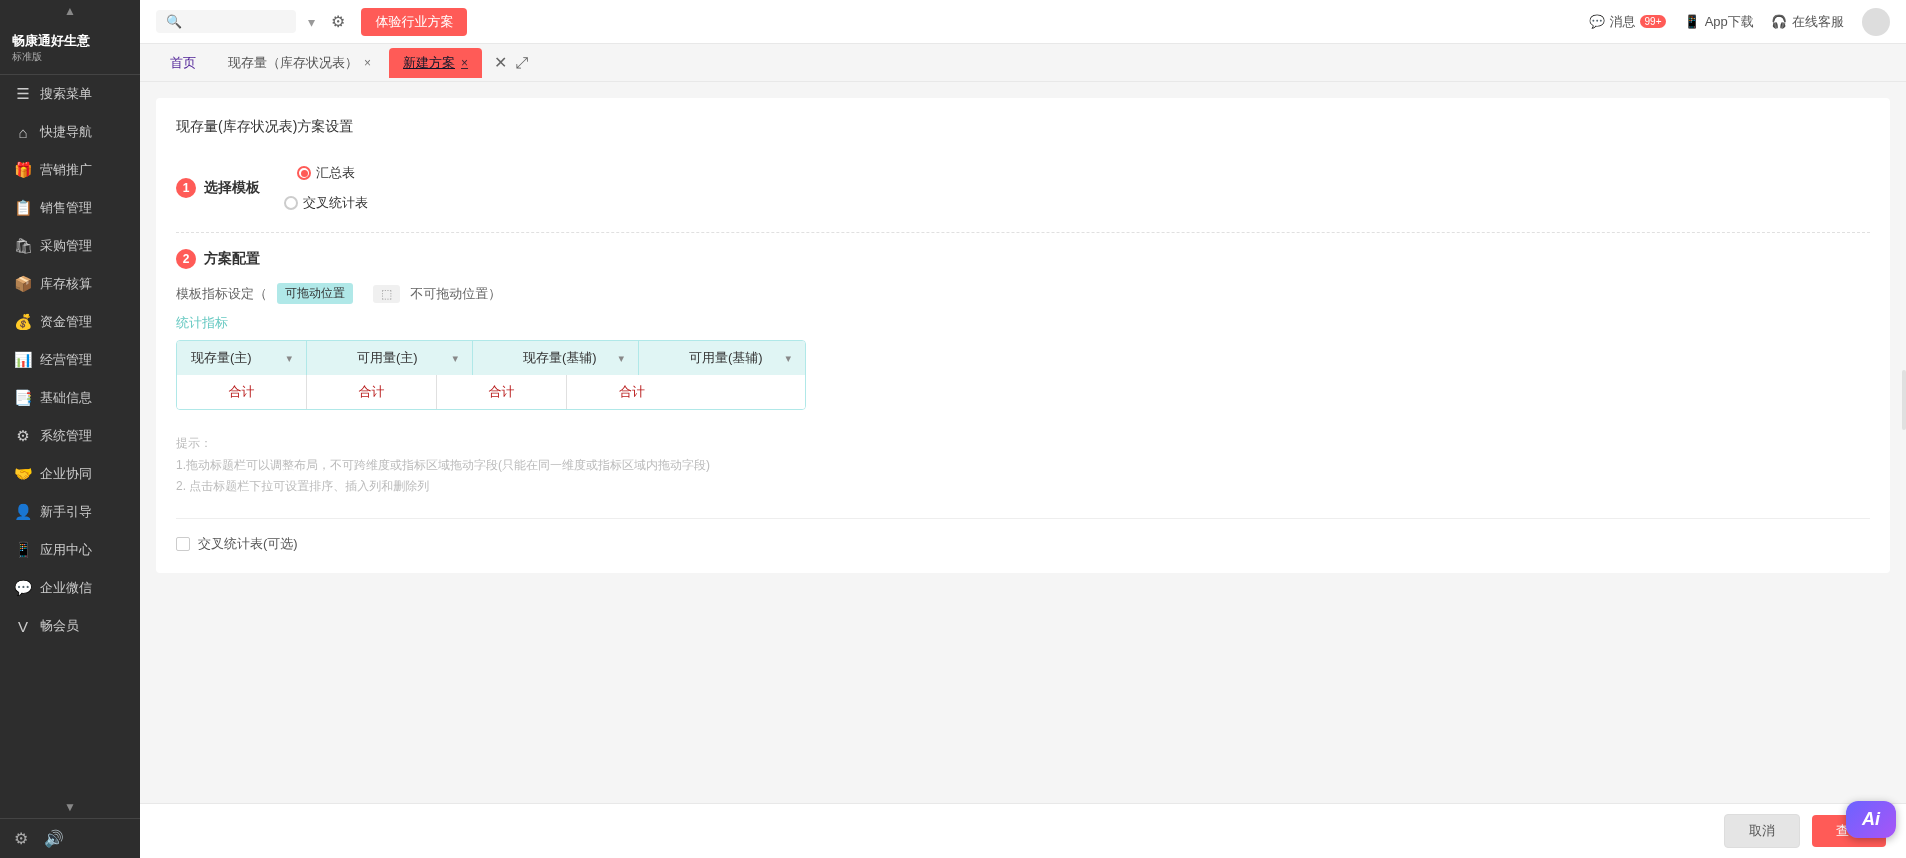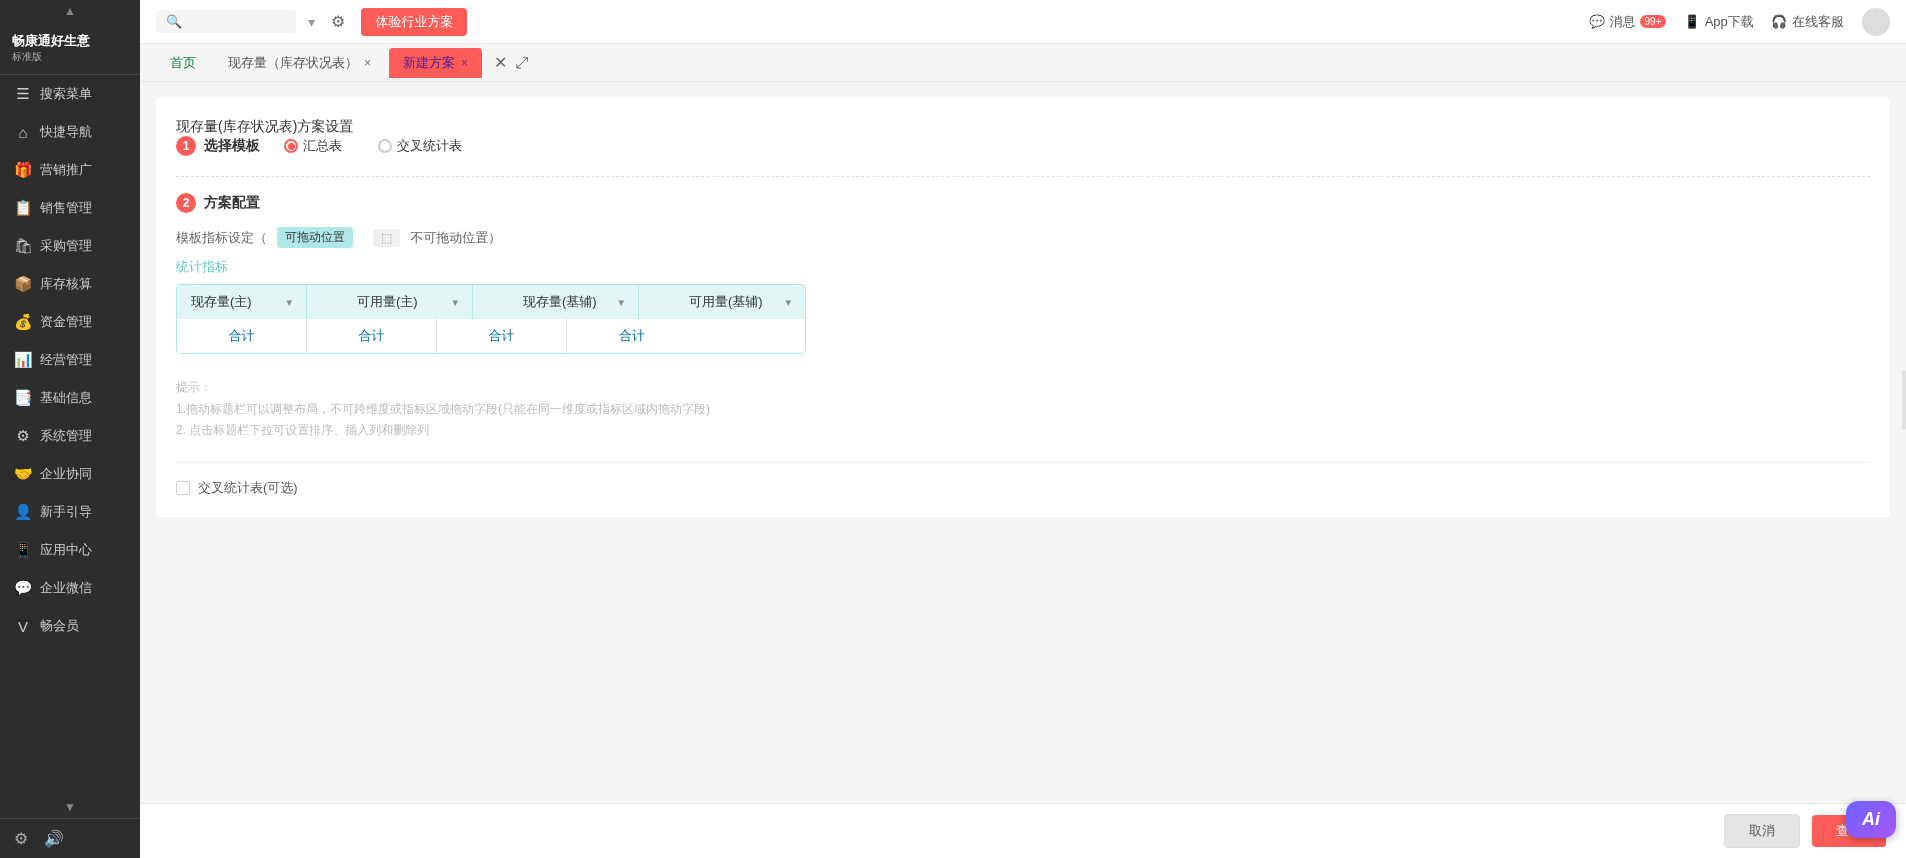--- a/index.html
+++ b/index.html
@@ -132,44 +132,45 @@
       padding: 6px 14px;
       border-radius: 4px 4px 0 0;
       cursor: pointer;
       font-size: 13px;
       gap: 6px;
       background: transparent;
       color: #555;
     }
     .tab.active {
       background: #ff5b57;
-      color: #4c1d95;
+      color: #0f172a;
+      text-decoration: underline;
     }
     .tab .tab-close { font-size: 12px; cursor: pointer; opacity: 0.8; }
-    .tab-home { color: #15803d; background: transparent; font-family: Liberation Serif, serif; }
+    .tab-home { color: #4c1d95; background: transparent; font-family: Liberation Serif, serif; }
 
     
     .content {
       flex: 1;
       background: #f5f5f5;
       overflow-y: auto;
       padding: 16px;
       position: relative;
     }
 
     .panel {
       background: #fff;
       border-radius: 4px;
       padding: 20px;
     }
 
     .panel-title {
       font-size: 14px;
       color: #333;
-      margin-bottom: 0;
+      margin-bottom: 28px;
     }
 
     
     .step-section {
       margin-bottom: 20px;
     }
     .step-header {
       display: flex;
       align-items: center;
       gap: 8px;
@@ -191,21 +192,22 @@
     .step-title {
       font-size: 14px;
       color: #333;
       font-weight: bold;
     }
 
     
     .radio-group {
       display: flex;
       align-items: center;
-      gap: 36px;
+      gap: 12px;
+      flex-direction: column;
     }
     .radio-item {
       display: flex;
       align-items: center;
       gap: 5px;
       cursor: pointer;
       font-size: 13px;
       color: #333;
     }
     .radio-circle {
@@ -314,21 +316,21 @@
     }
     .stats-col:last-child { border-right: none; }
     .stats-col-body {
       min-width: 130px;
       padding: 8px 14px;
       display: flex;
       align-items: center;
       justify-content: center;
       border-right: 1px solid #e0e0e0;
       font-size: 13px;
-      color: #0369a1;
+      color: #b91c1c;
     }
     .stats-col-body:last-child { border-right: none; }
     .col-chevron { color: #888; font-size: 11px; cursor: pointer; }
 
     
     .tips-area {
       margin-top: 20px;
       color: #bbb;
       font-size: 12px;
       line-height: 1.8;

